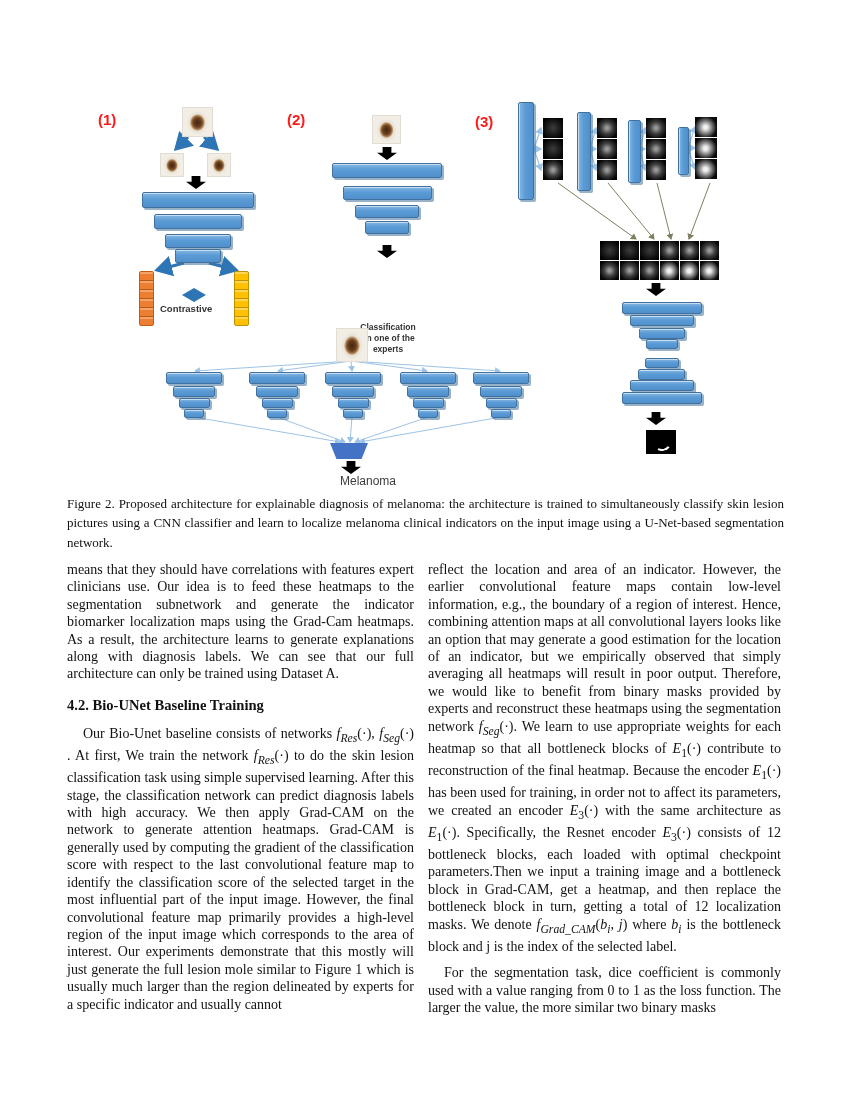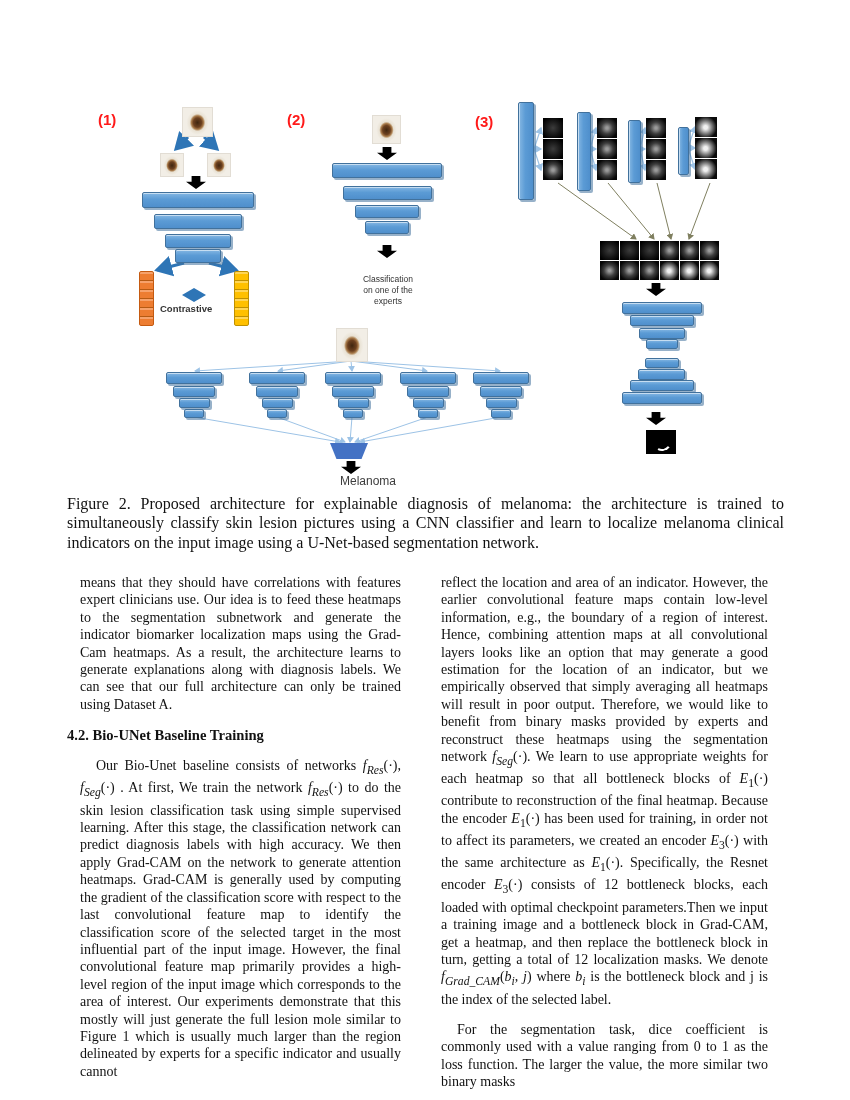--- a/index.html
+++ b/index.html
@@ -24,29 +24,29 @@
   .heat{position:absolute;width:20px;height:20px;background:
      radial-gradient(circle at 50% 50%, #3c3c3c 0%, #141414 55%, #000 85%);}
   .heat.m{background:radial-gradient(circle at 50% 50%, #9a9a9a 8%, #3d3d3d 42%, #060606 78%);}
   .heat.b{background:radial-gradient(circle at 48% 52%, #f0f0f0 12%, #8a8a8a 38%, #0a0a0a 72%);}
   .trap{position:absolute;width:38px;height:16px;background:#4472c4;
      clip-path:polygon(0 0,100% 0,83% 100%,17% 100%);}
   .mask-out{position:absolute;width:30px;height:24px;background:#000;}
   .mask-out .arc{position:absolute;left:8px;top:6px;width:13px;height:11px;border:2px solid transparent;
      border-bottom:2px solid #fff;border-radius:50%;transform:rotate(-12deg);}
   .contrastive{position:absolute;font-size:9.5px;font-weight:bold;color:#333;}
-  .clf-text{position:absolute;font-size:8.5px;font-weight:normal;color:#333;text-align:center;line-height:11px;width:90px;}
+  .clf-text{position:absolute;font-size:8.5px;font-weight:bold;color:#333;text-align:center;line-height:11px;width:90px;margin-top:48px;}
   .melanoma{position:absolute;font-size:12px;color:#3d3d3d;}
   .fig-arrows{position:absolute;top:0;left:0;}
   
-  .caption{position:absolute;top:494px;left:67px;width:717px;font-size:16px;line-height:19.3px;
+  .caption{position:absolute;top:494px;left:67px;width:717px;font-size:13px;line-height:19.3px;
      text-align:justify;color:#111;}
   
   .col{position:absolute;top:561px;font-size:14px;line-height:17.4px;text-align:justify;color:#111;}
-  .col p{margin:13px;}
+  .col p{margin:0;}
   .col-left{left:67px;width:347px;}
   .col-right{left:428px;width:353px;}
   .col .indent{text-indent:16px;}
   .col .sp{margin-top:9px;}
   h3.sec{margin:14px 0 11px 0;font-size:14.6px;line-height:17px;font-weight:bold;text-align:left;}
 </style>
 </head>
 <body>
 
 <div class="page">

